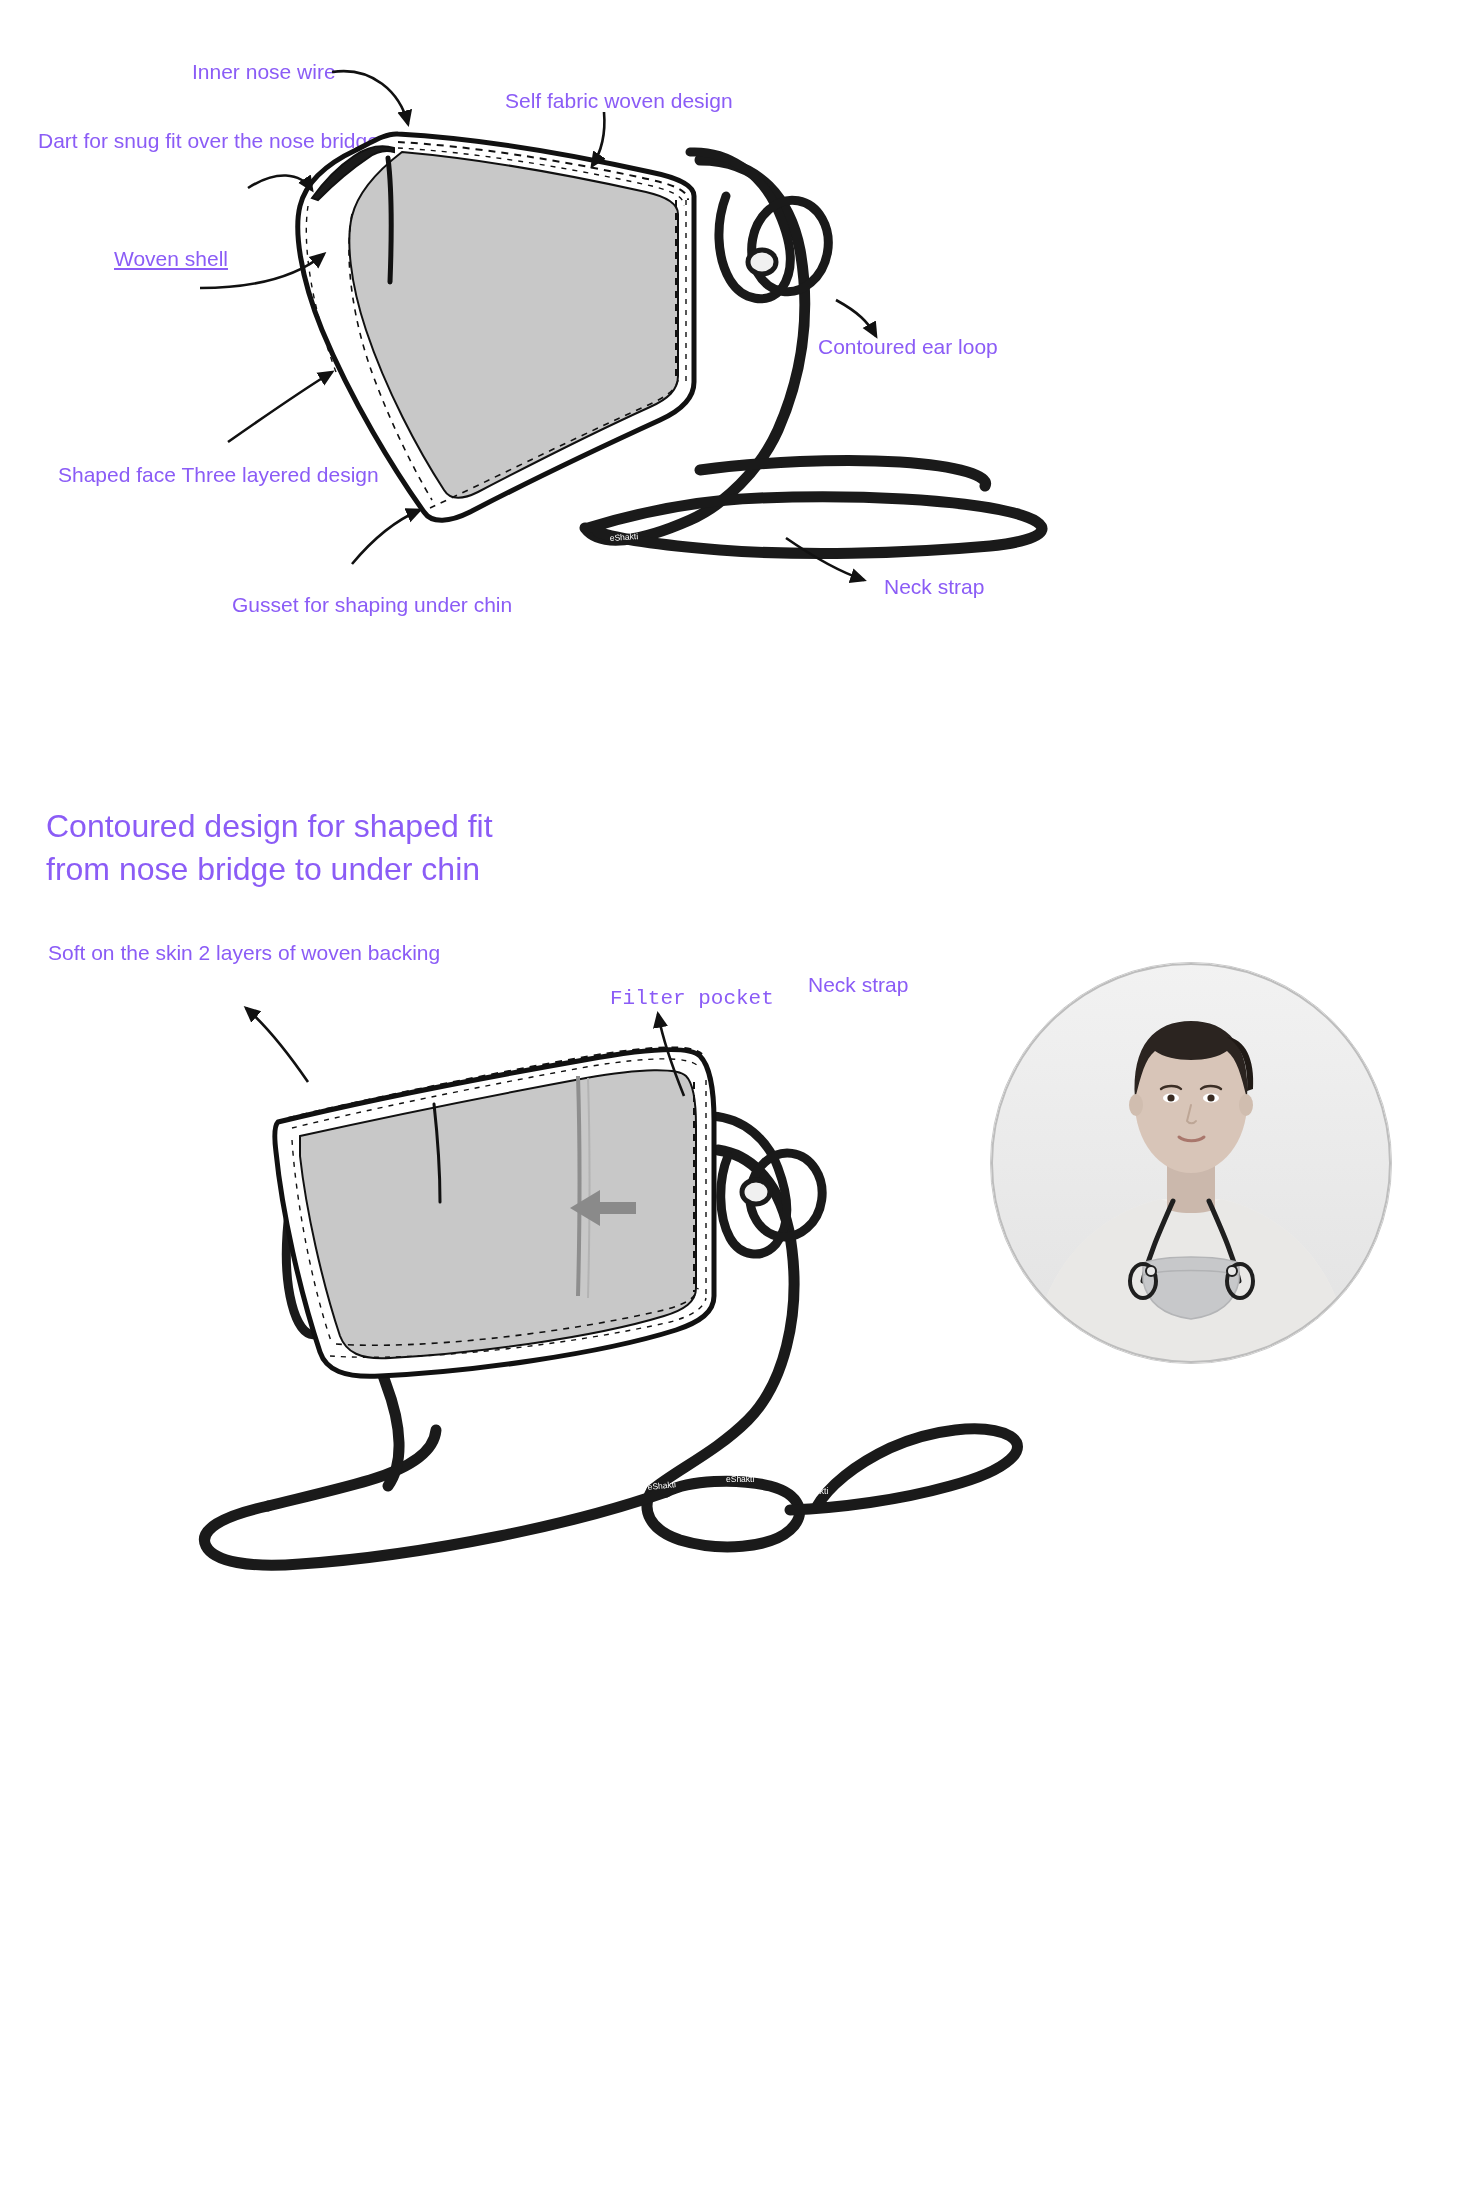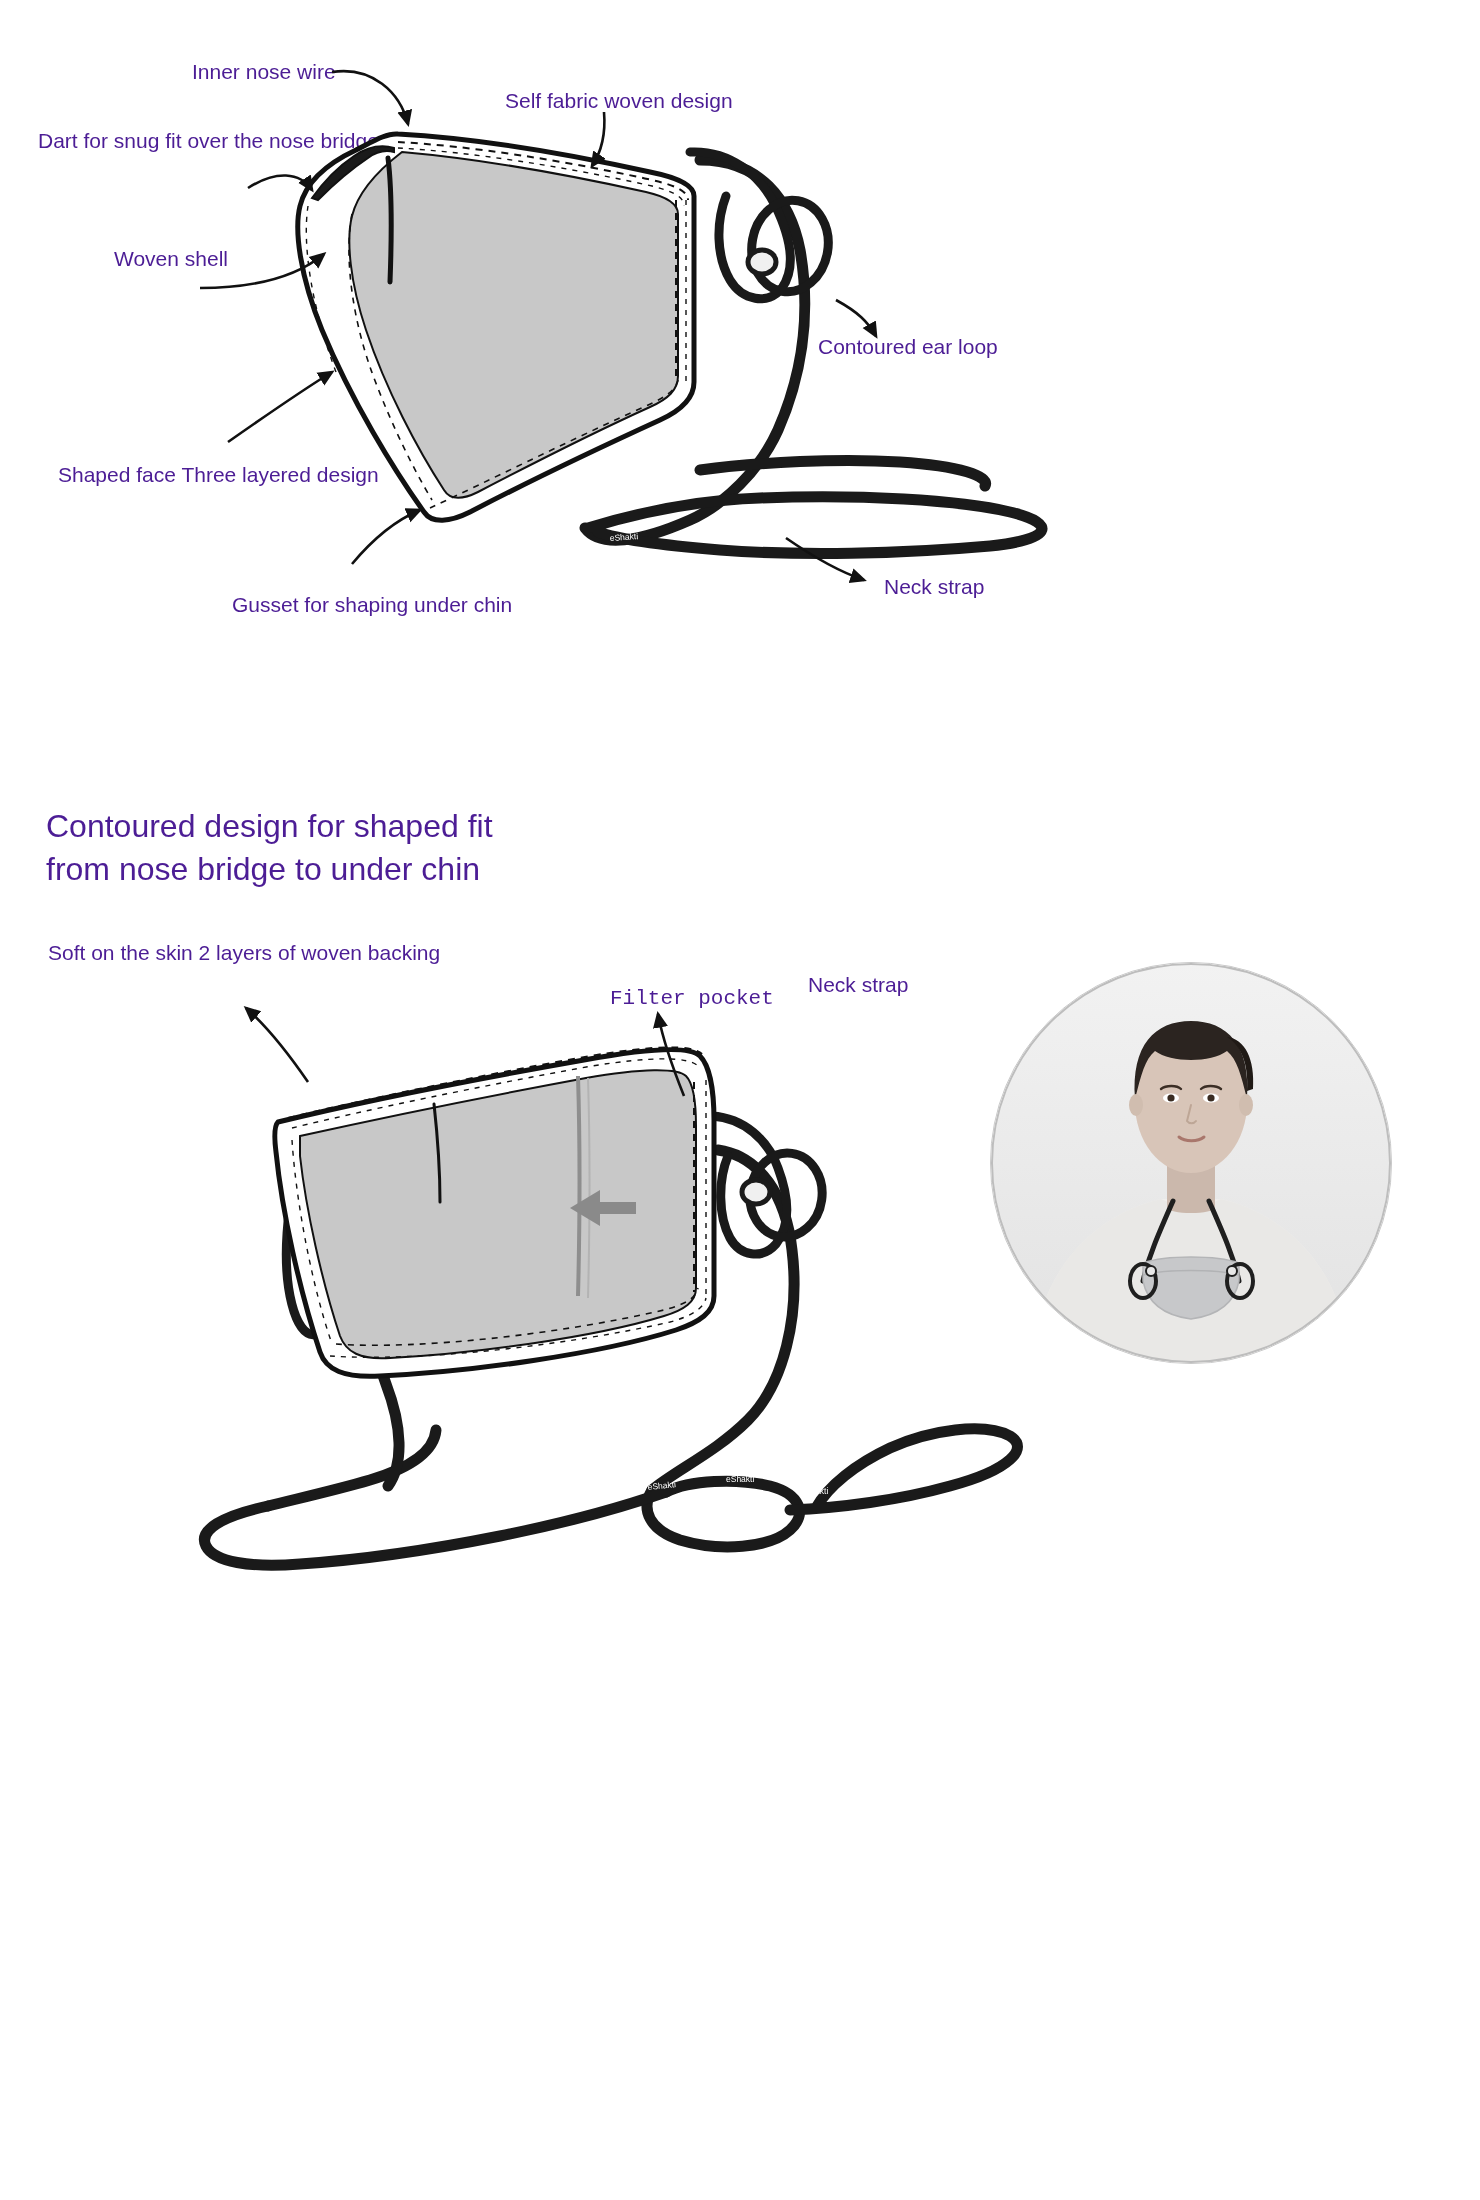--- a/index.html
+++ b/index.html
@@ -24,21 +24,21 @@
   .svg-layer {
     position: absolute;
     left: 0; top: 0;
     width: 1480px;
     height: 2200px;
   }
   .label {
     position: absolute;
     font-size: 21px;
     line-height: 1.3;
-    color: #4c1d95;
+    color: #8b5cf6;
     white-space: nowrap;
   }
   .label.big {
     font-size: 32px;
     white-space: normal;
     line-height: 1.35;
   }
   .photo-wrap {
     position: absolute;
     left: 990px;
@@ -58,21 +58,21 @@
   }
 </style>
 </head>
 <body>
 
 <div class="page">
 
   <div class="label" style="left:192px; top:58px;">Inner nose wire</div>
   <div class="label" style="left:505px; top:87px;">Self fabric woven design</div>
   <div class="label" style="left:38px; top:127px;">Dart for snug fit over the nose bridge</div>
-  <div class="label" style="left:114px; top:245px;">Woven shell</div>
+  <div class="label" style="left:114px; top:245px;text-decoration:underline;">Woven shell</div>
   <div class="label" style="left:818px; top:333px;">Contoured ear loop</div>
   <div class="label" style="left:58px; top:461px;text-align:right;">Shaped face Three layered design</div>
   <div class="label" style="left:884px; top:573px;">Neck strap</div>
   <div class="label" style="left:232px; top:591px;">Gusset for shaping under chin</div>
 
   <div class="label big" style="left:46px; top:805px; width:470px;">Contoured design for shaped fit from nose bridge to under chin</div>
   <div class="label" style="left:48px; top:939px;">Soft on the skin 2 layers of woven backing</div>
   <div class="label" style="left:610px; top:985px;font-family:Liberation Mono, monospace;">Filter pocket</div>
   <div class="label" style="left:808px; top:971px;">Neck strap</div>
 

